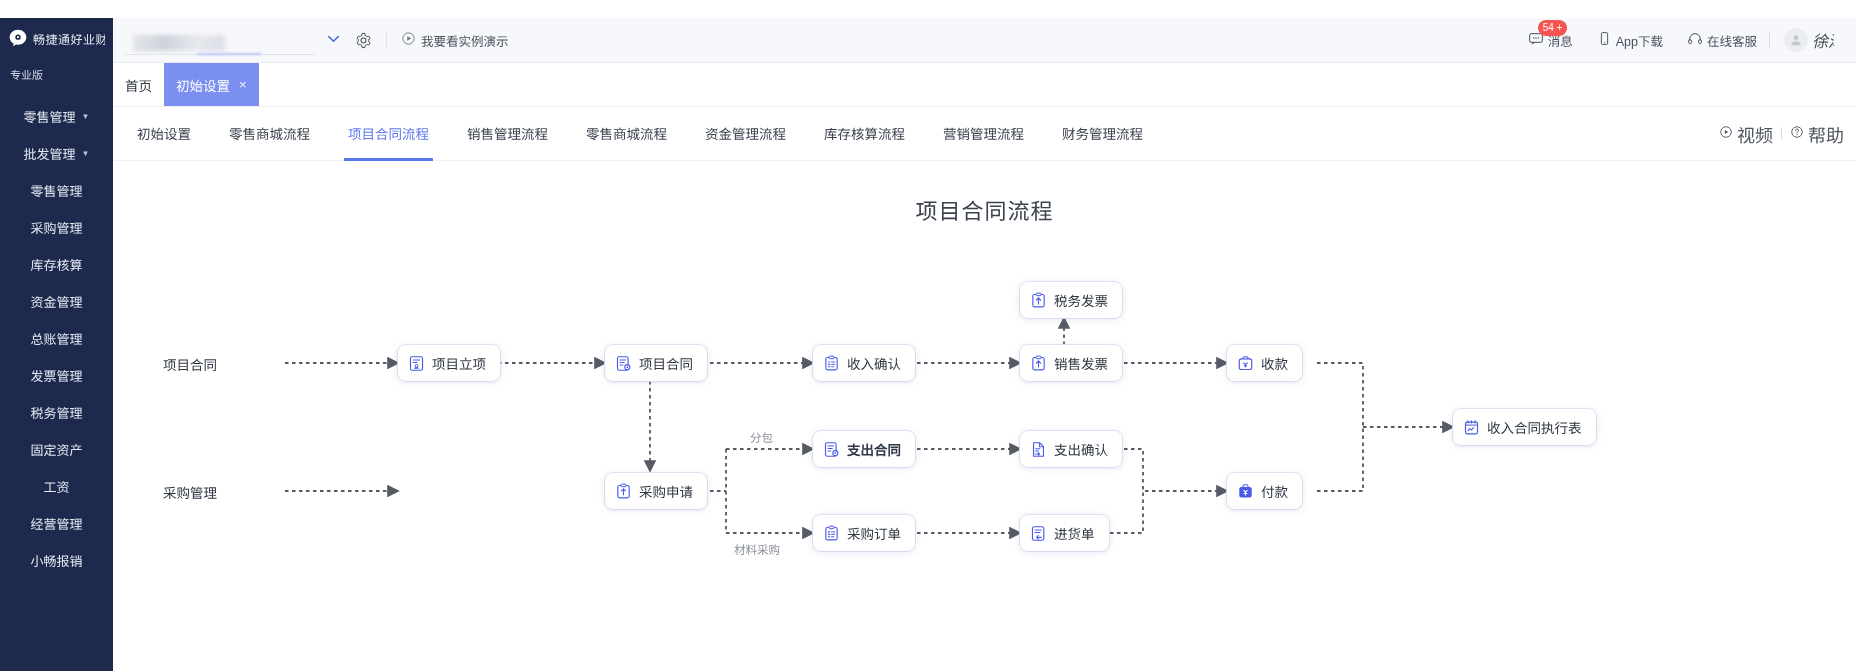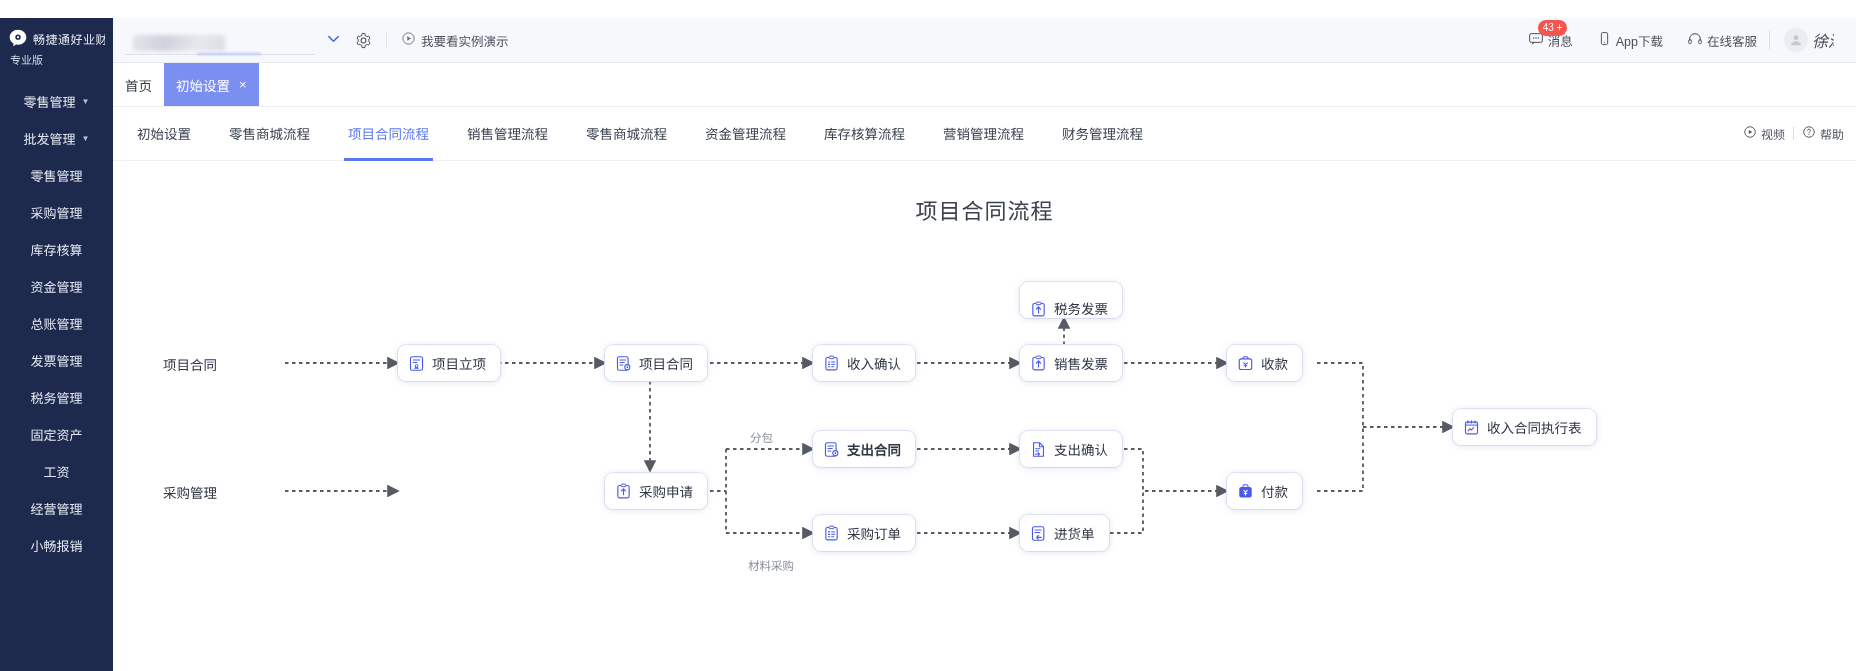--- a/index.html
+++ b/index.html
@@ -15,21 +15,21 @@
 
   
   .sidebar {
     position: absolute; left:0; top:18px; width:113px; height:653px;
     background:#1d2a4d; color:#d9dde8; overflow:hidden;
   }
   .brand { padding:10px 8px 4px 8px; }
   .brand-row { display:flex; align-items:center; gap:5px; }
   .brand-logo { width:20px; height:20px; flex:0 0 auto; }
   .brand-name { font-size:12px; color:#e7eaf2; letter-spacing:0.5px; white-space:nowrap; overflow:hidden; }
-  .brand-pro { font-size:11px; color:#cfd6e6; margin-top:3px; padding-left:2px; }
+  .brand-pro { font-size:11px; color:#cfd6e6; margin-top:18px; padding-left:2px; }
   .nav { margin-top:12px; }
   .nav-item {
     height:37px; display:flex; align-items:center; justify-content:center;
     font-size:13px; color:#e3e7f0; cursor:pointer; position:relative;
   }
   .caret { margin-left:6px; font-size:8px; color:#b9c2d8; line-height:1; }
 
   
   .topbar {
     position:absolute; left:113px; top:18px; right:0; height:45px;
@@ -74,21 +74,21 @@
   }
   .stab {
     font-size:13.5px; color:#3b4250; padding:0 0 2px 0; margin-right:38px;
     cursor:pointer; position:relative; height:54px; display:flex; align-items:center;
   }
   .stab:first-child { margin-left:24px; }
   .stab.active { color:#5b78f0; }
   .stab.active::after {
     content:""; position:absolute; left:-4px; right:-4px; bottom:0; height:2.5px; background:#5b78f0;
   }
-  .subtabs-right { margin-left:auto; display:flex; align-items:center; gap:0; padding-right:4px; font-size:12px; color:#50565f; }
+  .subtabs-right { margin-left:auto; display:flex; align-items:center; gap:0; padding-right:4px; font-size:18px; color:#50565f; }
   .srlink { display:flex; align-items:center; gap:4px; cursor:pointer; padding:0 8px; }
   .srsep { width:1px; height:13px; background:#d8dbe2; }
 
   
   .content { position:absolute; left:113px; top:161px; right:0; bottom:0; background:#fff; overflow:hidden; }
   .page-title { text-align:center; font-size:22px; color:#3c4250; margin-top:32px; font-weight:400; letter-spacing:1px; }
 
   .canvas { position:absolute; left:0; top:0; width:1743px; height:510px; }
   .canvas svg.lines { position:absolute; left:0; top:0; width:1743px; height:510px; }
 
@@ -199,21 +199,21 @@
         <span>
           <svg viewBox="0 0 24 24" width="16" height="16">
               <rect x="2.5" y="4" width="19" height="13" rx="2.2" fill="none" stroke="#4a4f5c" stroke-width="1.5"></rect>
               <path d="M7 17l-1.5 3.5L11 17z" fill="#4a4f5c"></path>
               <circle cx="8.5" cy="10.5" r="1.1" fill="#4a4f5c"></circle>
               <circle cx="12" cy="10.5" r="1.1" fill="#4a4f5c"></circle>
               <circle cx="15.5" cy="10.5" r="1.1" fill="#4a4f5c"></circle>
             </svg>
         </span>
         <span>消息</span>
-        <span class="badge">43 +</span>
+        <span class="badge">54 +</span>
       </div>
       <div class="tr-item">
         <span>
           <svg viewBox="0 0 24 24" width="15" height="15">
               <rect x="7" y="2.5" width="10" height="19" rx="2" fill="none" stroke="#4a4f5c" stroke-width="1.5"></rect>
               <circle cx="12" cy="18.4" r="0.9" fill="#4a4f5c"></circle>
             </svg>
         </span>
         <span>App下载</span>
       </div>
@@ -334,21 +334,21 @@
           <path d="M1204 330 L1250 330 L1250 266"></path>
 
           <line x1="1250" y1="266" x2="1340" y2="266" marker-end="url(#ar)"></line>
         </g>
       </svg>
 
       <div class="row-label" style="left:50px; top:193px;">项目合同</div>
       <div class="row-label" style="left:50px; top:321px;">采购管理</div>
 
       <div class="edge-label" style="left:637px; top:268px;">分包</div>
-      <div class="edge-label" style="left:635px; top:380px;margin-top:16px;">材料采购</div>
+      <div class="edge-label" style="left:621px; top:380px;">材料采购</div>
 
       <div class="node" style="left:285px; top:184px;">
         <span class="ico">
           <svg viewBox="0 0 24 24" width="17" height="17">
               <rect x="3.5" y="2.5" width="17" height="19" rx="2.5" fill="none" stroke="#4a5ae8" stroke-width="1.6"></rect>
               <path d="M7.5 7h9M7.5 10.5h5" stroke="#4a5ae8" stroke-width="1.5" stroke-linecap="round"></path>
               <circle cx="12" cy="15.4" r="2" fill="none" stroke="#4a5ae8" stroke-width="1.4"></circle>
               <path d="M8.6 19.4c.5-1.7 1.8-2.6 3.4-2.6s2.9.9 3.4 2.6z" fill="#4a5ae8"></path>
             </svg>
         </span>
@@ -383,21 +383,21 @@
         <span class="ico">
           <svg viewBox="0 0 24 24" width="17" height="17">
               <rect x="4" y="3.5" width="16" height="17.5" rx="2.2" fill="none" stroke="#4a5ae8" stroke-width="1.6"></rect>
               <rect x="8.5" y="1.6" width="7" height="3.6" rx="1.2" fill="#fff" stroke="#4a5ae8" stroke-width="1.4"></rect>
               <path d="M12 17V9.4M12 8.4l-3 3.2M12 8.4l3 3.2" stroke="#4a5ae8" stroke-width="1.6" stroke-linecap="round" stroke-linejoin="round" fill="none"></path>
             </svg>
         </span>
         <span>销售发票</span>
       </div>
 
-      <div class="node" style="left:907px; top:121px;align-items:flex-end;">
+      <div class="node" style="left:907px; top:121px;">
         <span class="ico">
           <svg viewBox="0 0 24 24" width="17" height="17">
               <rect x="4" y="3.5" width="16" height="17.5" rx="2.2" fill="none" stroke="#4a5ae8" stroke-width="1.6"></rect>
               <rect x="8.5" y="1.6" width="7" height="3.6" rx="1.2" fill="#fff" stroke="#4a5ae8" stroke-width="1.4"></rect>
               <path d="M12 17V9.4M12 8.4l-3 3.2M12 8.4l3 3.2" stroke="#4a5ae8" stroke-width="1.6" stroke-linecap="round" stroke-linejoin="round" fill="none"></path>
             </svg>
         </span>
         <span>税务发票</span>
       </div>
 

